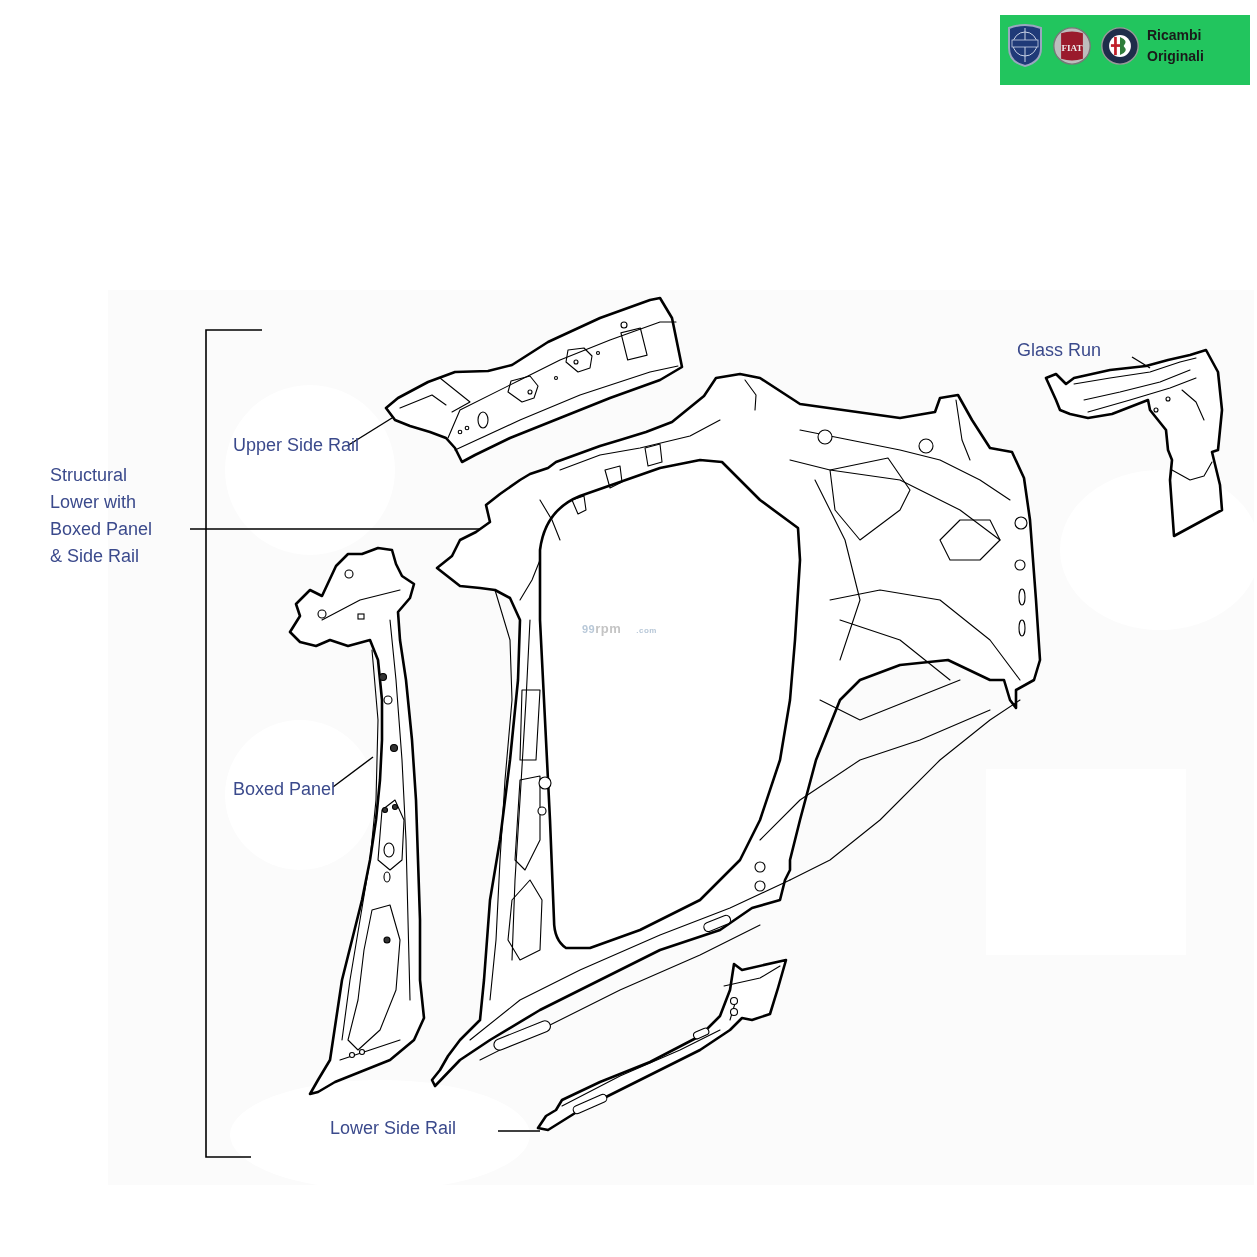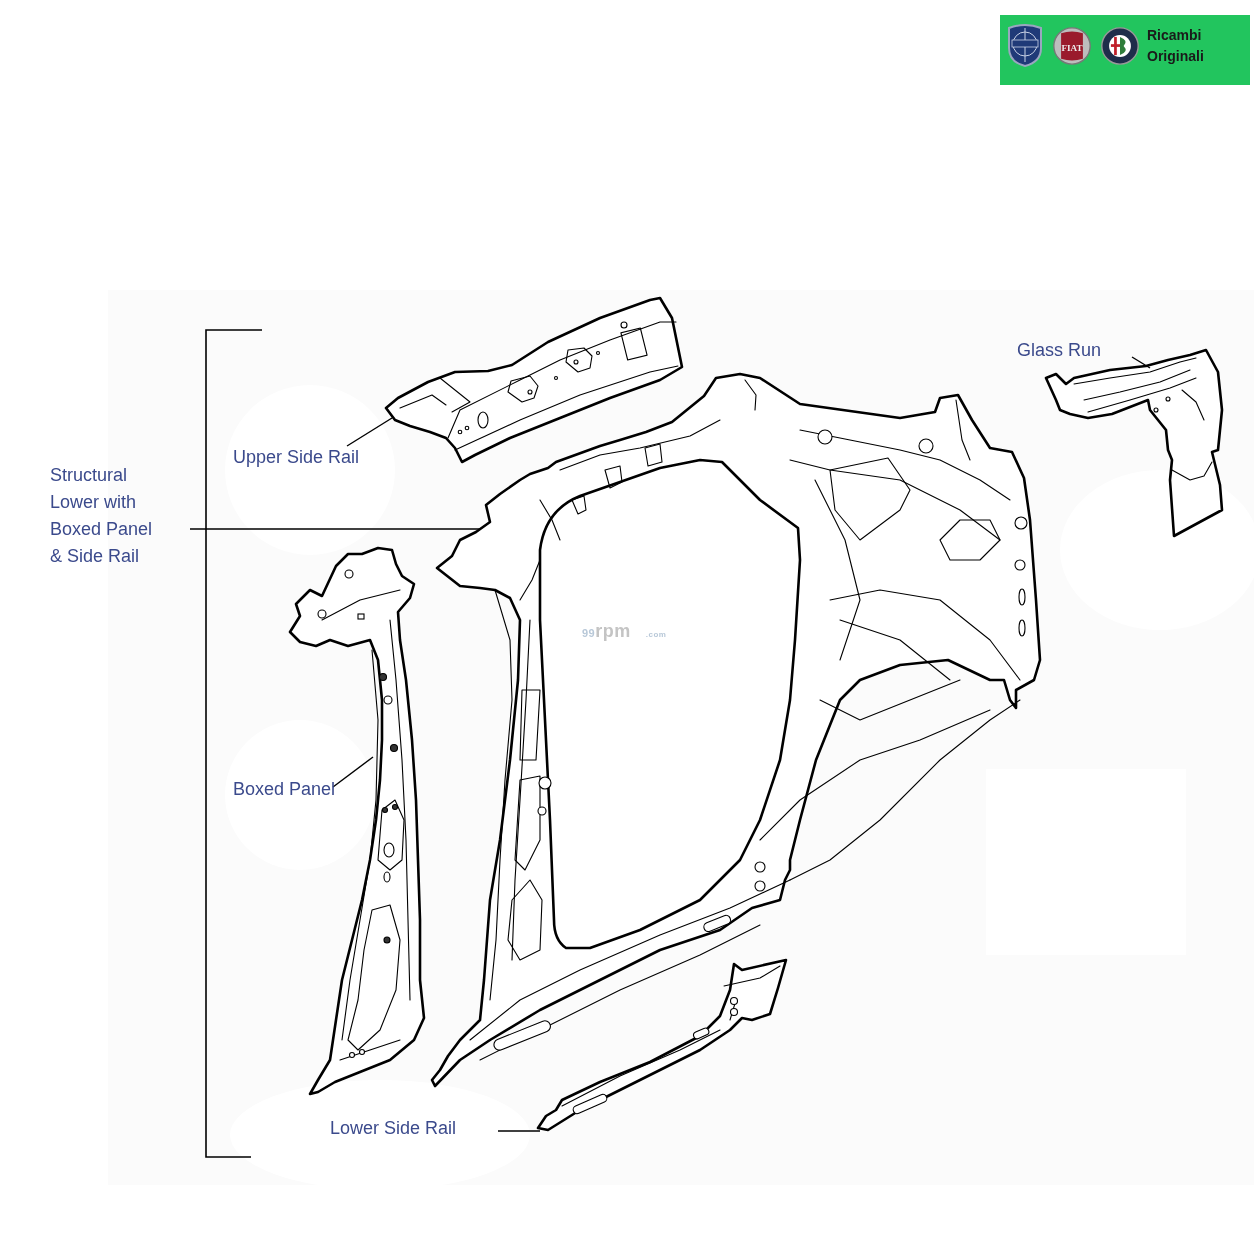--- a/index.html
+++ b/index.html
@@ -62,21 +62,21 @@
     .label.multi span { display: block; }
     .watermark {
       position: absolute;
       left: 582px;
       top: 621px;
       font-size: 11px;
       font-weight: bold;
       letter-spacing: 0.5px;
       color: #b8c8d8;
     }
-    .watermark .mid { color: #c4c4c4; font-size: 18px; }
+    .watermark .mid { color: #c4c4c4; font-size: 13px; }
     .watermark .tld { font-size: 8px; padding-left: 15px; }
     svg.art {
       position: absolute;
       left: 0;
       top: 0;
       width: 1257px;
       height: 1257px;
     }
     svg.art .outline { fill: #ffffff; stroke: #000; stroke-width: 2.6; stroke-linejoin: round; }
     svg.art .detail { fill: none; stroke: #000; stroke-width: 1.1; stroke-linejoin: round; stroke-linecap: round; }
@@ -242,16 +242,16 @@
   <span>99</span><span class="mid">rpm</span><span class="tld">.com</span>
 </div>
 
 <div class="label multi" style="left:50px;top:462px;">
   <span>Structural</span>
   <span>Lower with</span>
   <span>Boxed Panel</span>
   <span>&amp; Side Rail</span>
 </div>
 
-<div class="label" style="left:233px;top:444px;">Upper Side Rail</div>
+<div class="label" style="left:233px;top:432px;">Upper Side Rail</div>
 <div class="label" style="left:233px;top:776px;">Boxed Panel</div>
 <div class="label" style="left:330px;top:1115px;">Lower Side Rail</div>
 <div class="label" style="left:1017px;top:337px;">Glass Run</div>
 
 </body></html>

